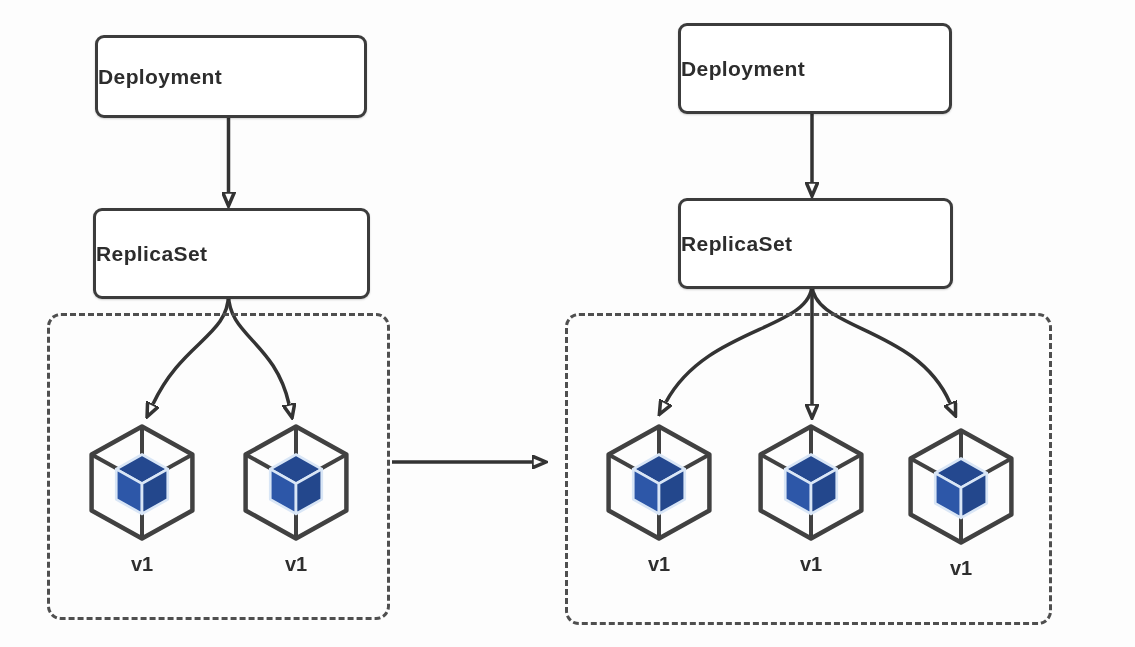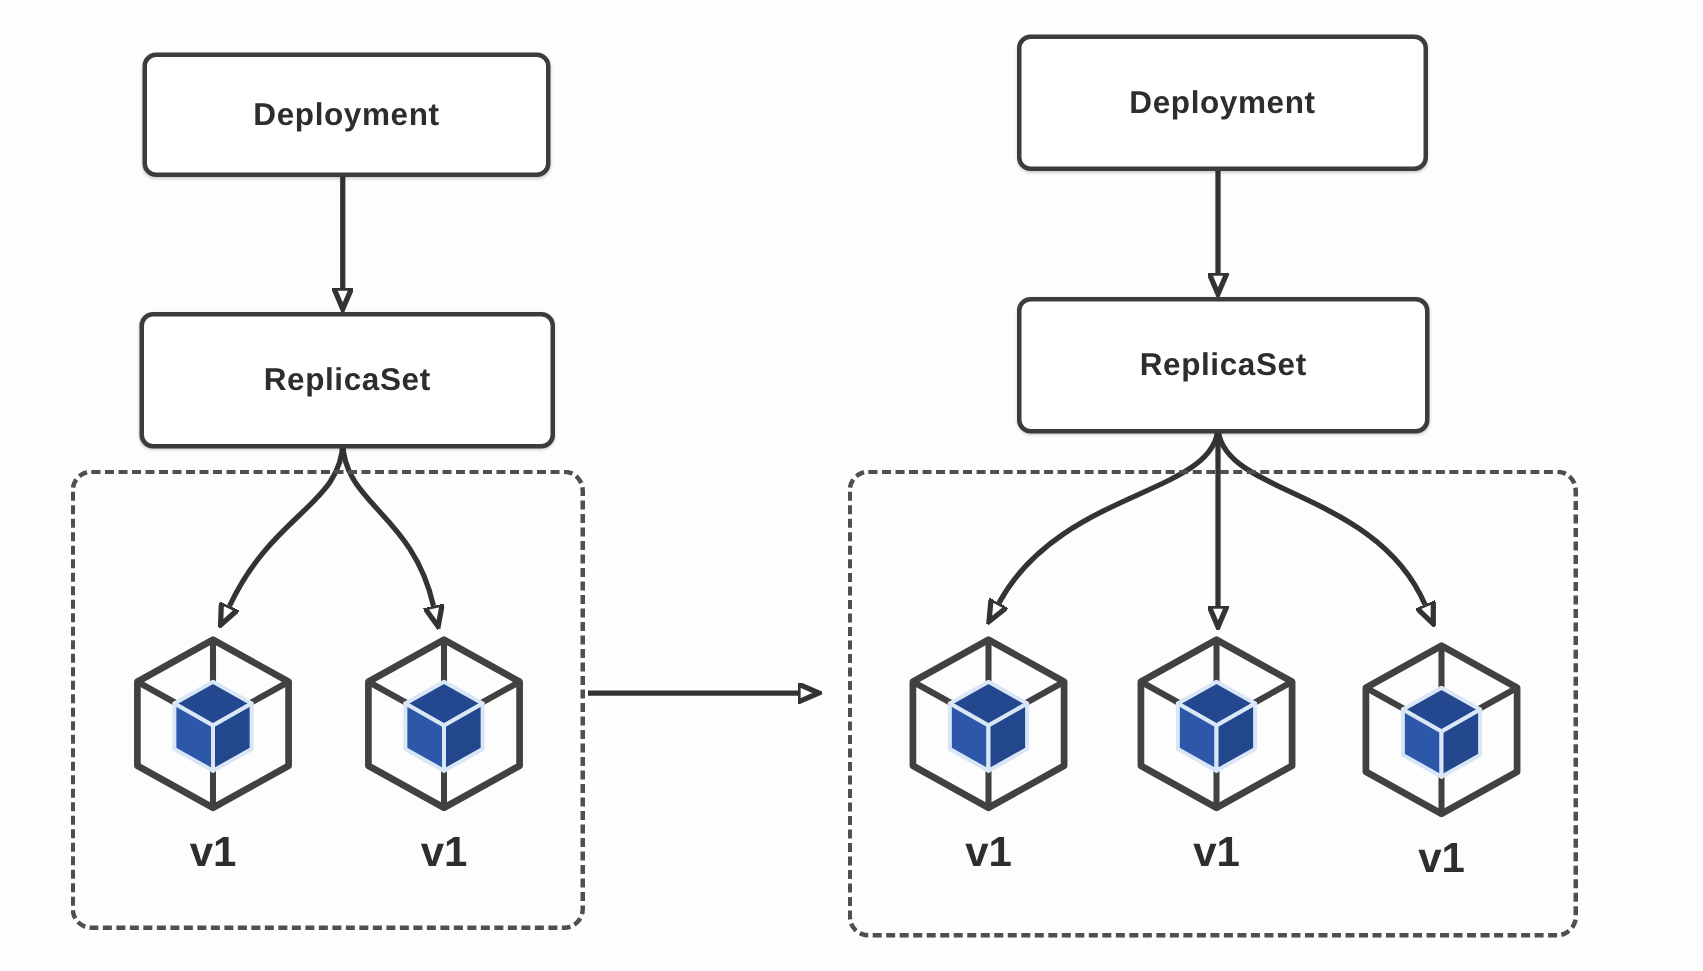--- a/index.html
+++ b/index.html
@@ -12,21 +12,21 @@
   }
   .arrows{position:absolute;left:0;top:0;width:1135px;height:647px;pointer-events:none;}
   .arrows path{stroke:#333333;stroke-width:3.5;fill:none;}
 
   .knode{
     position:absolute;
     background:#ffffff;
     border:3px solid #3c3c3c;
     border-radius:9px;
     box-shadow:0 1px 2px rgba(0,0,0,.18);
-    display:flex;align-items:center;justify-content:center;
+    display:flex;align-items:center;justify-content:flex-start;
     font-weight:700;font-size:21px;color:#2d2d2d;letter-spacing:.4px;
   }
   .dashed-group{
     position:absolute;
     border:3px dashed #4f4f4f;
     border-radius:14px;
     background:transparent;
   }
   .pod{
     position:absolute;
@@ -35,21 +35,21 @@
   }
   .pod-icon{width:112px;height:119px;display:block;}
   .pod-icon .hex{fill:none;stroke:#414141;stroke-width:4;stroke-linejoin:round;}
   .pod-icon .inner{stroke:#414141;stroke-width:3.6;}
   .pod-icon .face{stroke:#d9e6f6;stroke-width:2.4;stroke-linejoin:round;}
   .pod-icon .face-top{fill:#24488f;}
   .pod-icon .face-left{fill:#2d57a8;}
   .pod-icon .face-right{fill:#23478c;}
   .pod-label{
     margin-top:12px;
-    font-weight:700;font-size:28px;color:#2e2e2e;
+    font-weight:700;font-size:20px;color:#2e2e2e;
     text-align:right;line-height:1;
   }
 </style>
 </head>
 <body>
 
 <div class="canvas">
 
   <svg class="arrows" width="1135" height="647" viewBox="0 0 1135 647" aria-hidden="true">
     <defs>

